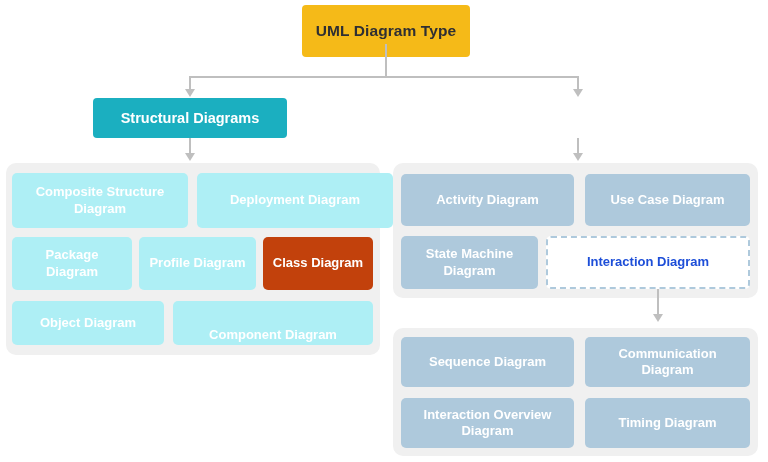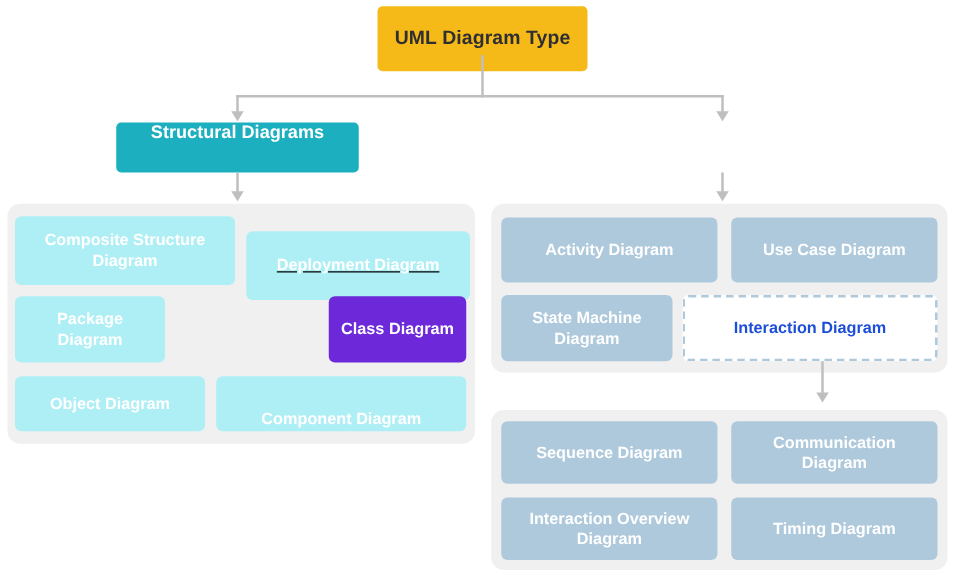--- a/index.html
+++ b/index.html
@@ -42,20 +42,21 @@
     text-align: center;
     line-height: 1.15;
   }
 
   
   .node-branch {
     position: absolute;
     height: 40px;
     border-radius: 4px;
     display: flex;
+    align-items: center;
     justify-content: center;
     box-sizing: border-box;
   }
   .node-branch .label {
     color: #ffffff;
     font-size: 14.5px;
     font-weight: bold;
     text-align: center;
     line-height: 1.15;
   }
@@ -92,21 +93,21 @@
     padding: 2px 6px;
   }
   .leaf .label {
     color: #ffffff;
     font-size: 13px;
     font-weight: bold;
     text-align: center;
     line-height: 1.25;
   }
   .leaf.cyan     { background: #AEEFF5; }
-  .leaf.teal     { background: #6d28d9; justify-content: center; }
+  .leaf.teal     { background: #c2410c; justify-content: center; }
   .leaf.steel    { background: #AEC9DC; }
   .leaf.dashed {
     background: #ffffff;
     border: 2px dashed #AEC9DC;
   }
   .leaf.dashed .label {
     color: #1d4ed8;
   }
 
   
@@ -147,27 +148,30 @@
   <div class="conn v" style="left:189px; top:138px; height:16px;"></div>
   <div class="arrow-head" style="left:184.5px; top:153px;"></div>
   <div class="conn v" style="left:577px; top:138px; height:16px;"></div>
   <div class="arrow-head" style="left:572.5px; top:153px;"></div>
 
   <div class="panel panel-structural"></div>
 
   <div class="leaf cyan" style="left:12px; top:173px; width:176px; height:55px;">
     <span class="label">Composite Structure Diagram</span>
   </div>
-  <div class="leaf cyan" style="left:197px; top:185px; width:179px; height:55px;text-decoration:underline;">
+  <div class="leaf cyan" style="left:197px; top:173px; width:196px; height:55px;">
     <span class="label">Deployment Diagram</span>
   </div>
 
   <div class="leaf cyan" style="left:12px; top:237px; width:120px; height:53px;">
     <span class="label">Package Diagram</span>
   </div>
+  <div class="leaf cyan" style="left:139px; top:237px; width:117px; height:53px;">
+    <span class="label">Profile Diagram</span>
+  </div>
   <div class="leaf teal" style="left:263px; top:237px; width:110px; height:53px;">
     <span class="label">Class Diagram</span>
   </div>
 
   <div class="leaf cyan" style="left:12px; top:301px; width:152px; height:44px;">
     <span class="label">Object Diagram</span>
   </div>
   <div class="leaf cyan" style="left:173px; top:301px; width:200px; height:44px;align-items:flex-end;">
     <span class="label">Component Diagram</span>
   </div>

